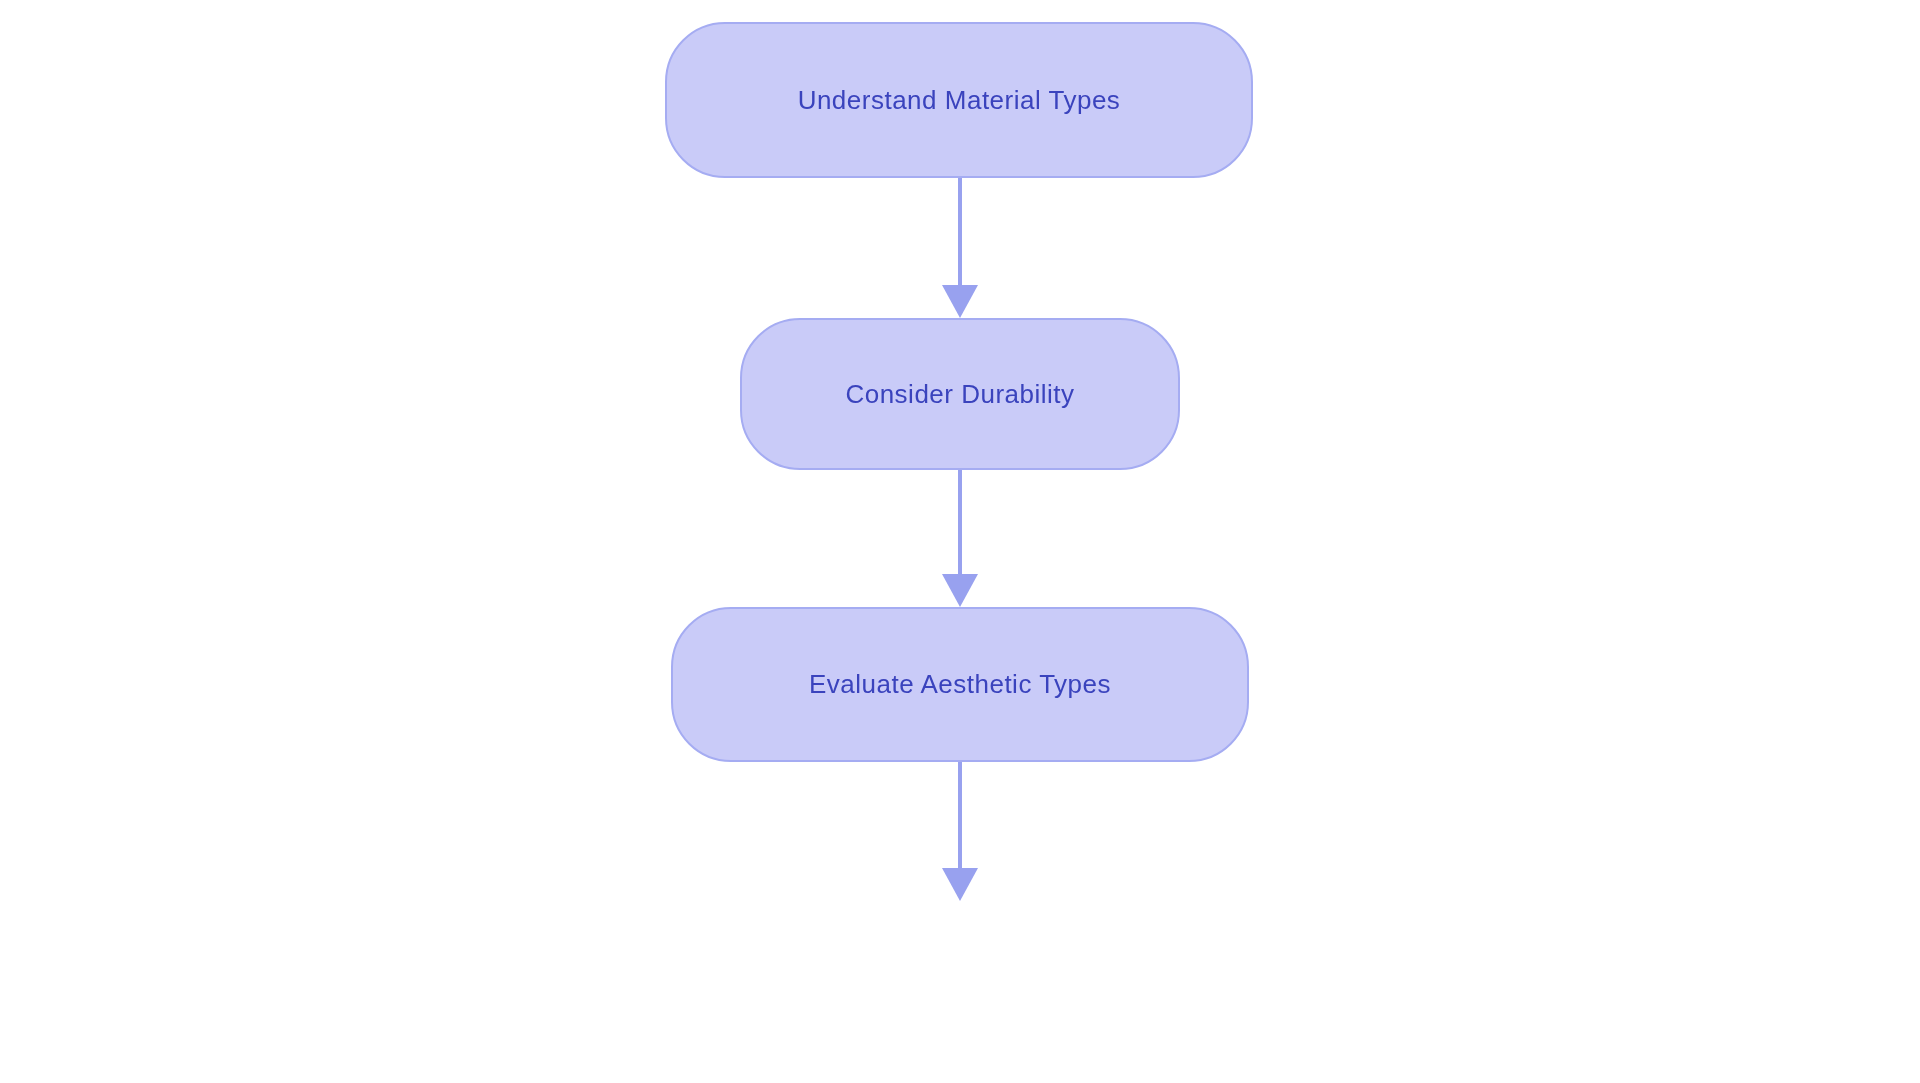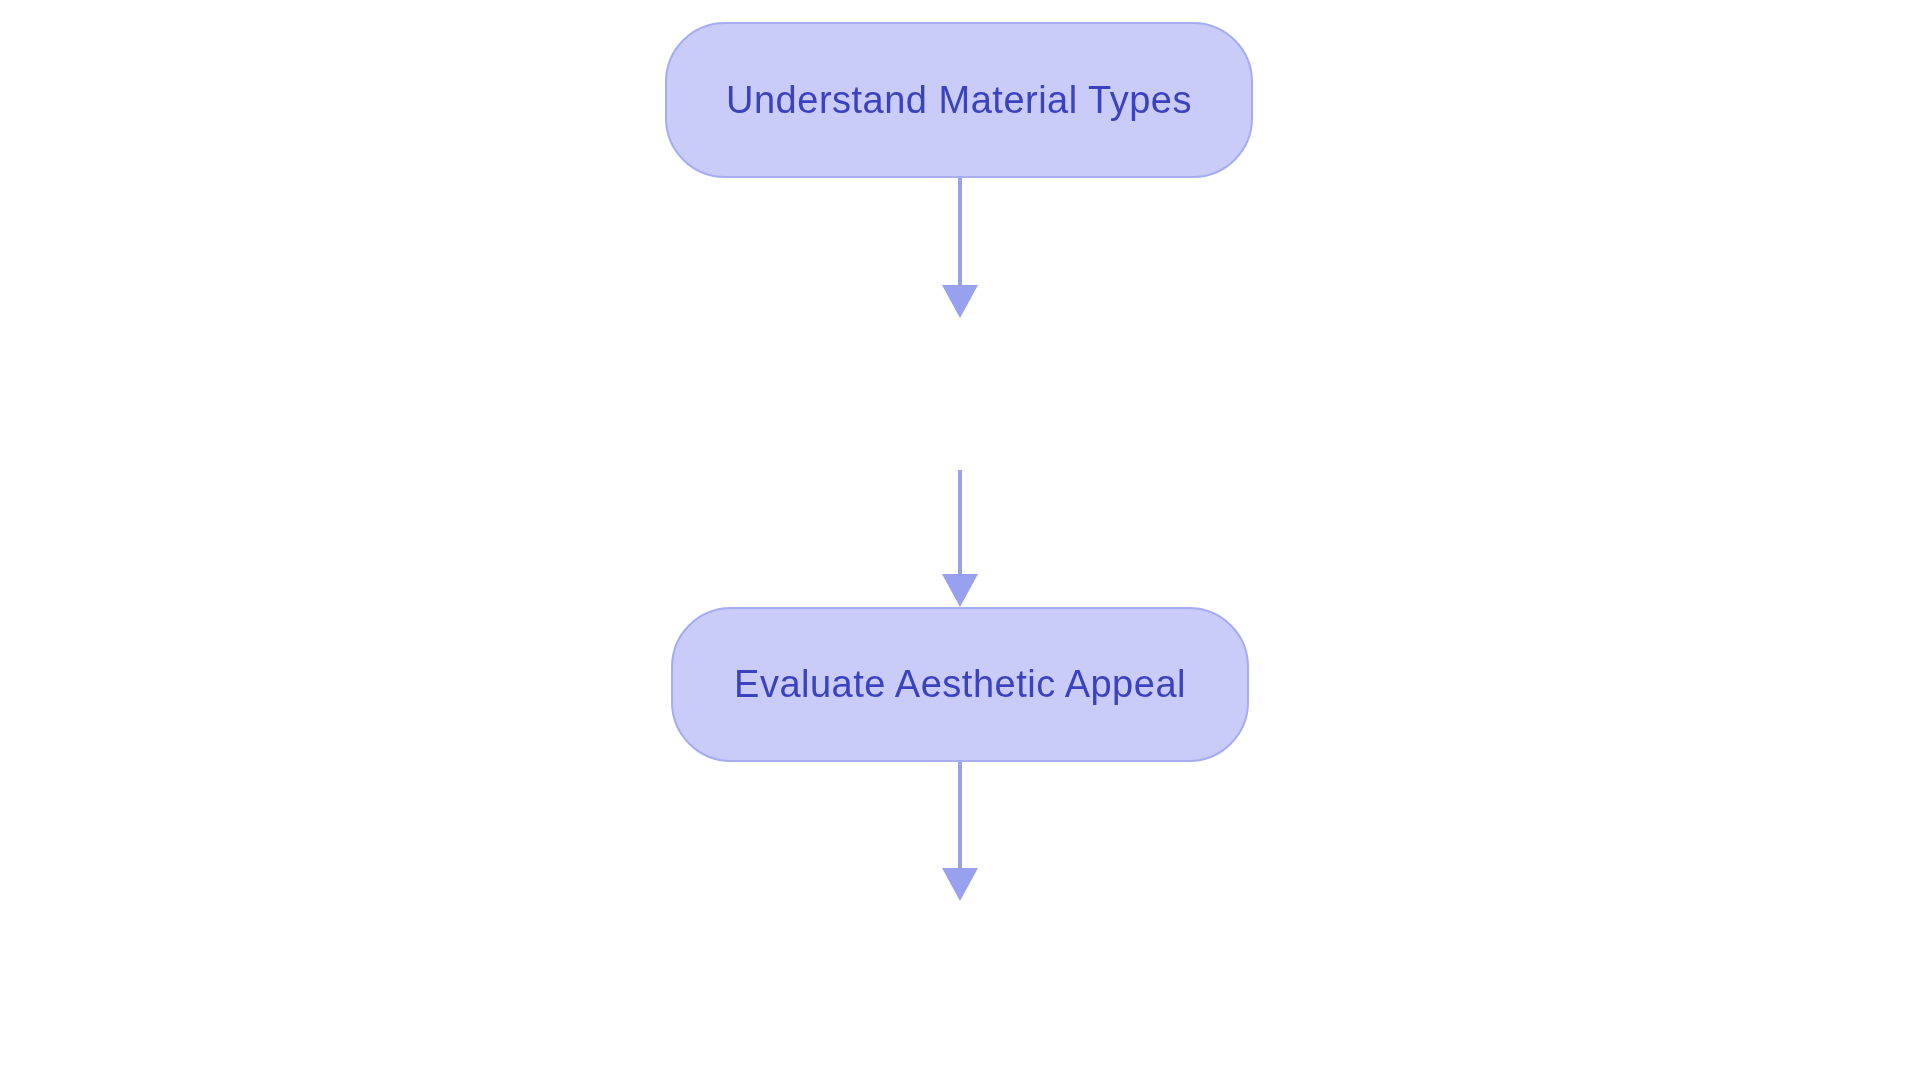--- a/index.html
+++ b/index.html
@@ -25,21 +25,21 @@
   }
   .flow-node {
     position: absolute;
     display: flex;
     align-items: center;
     justify-content: center;
     background: var(--node-fill);
     border: 2px solid var(--node-border);
     border-radius: 60px;
     color: var(--node-text);
-    font-size: 38px;
+    font-size: 26px;
     font-weight: 400;
     letter-spacing: 0.5px;
     text-align: left;
   }
   .node-1 { left: 665px; top: 22px;  width: 588px; height: 156px; }
   .node-2 { left: 740px; top: 318px; width: 440px; height: 152px; }
   .node-3 { left: 671px; top: 607px; width: 578px; height: 155px; }
   .node-4 { left: 656px; top: 901px; width: 608px; height: 155px; }
   .flow-arrow {
     position: absolute;
@@ -62,30 +62,33 @@
     <span>Understand Material Types</span>
   </div>
 
   <div class="flow-arrow arrow-1">
     <svg viewBox="0 0 40 140" preserveAspectRatio="none">
       <line x1="20" y1="0" x2="20" y2="110"></line>
       <polygon points="2,107 38,107 20,140"></polygon>
     </svg>
   </div>
 
+  <div class="flow-node node-2">
+    <span>Consider Durability</span>
+  </div>
 
   <div class="flow-arrow arrow-2">
     <svg viewBox="0 0 40 137" preserveAspectRatio="none">
       <line x1="20" y1="0" x2="20" y2="107"></line>
       <polygon points="2,104 38,104 20,137"></polygon>
     </svg>
   </div>
 
   <div class="flow-node node-3">
-    <span>Evaluate Aesthetic Appeal</span>
+    <span>Evaluate Aesthetic Types</span>
   </div>
 
   <div class="flow-arrow arrow-3">
     <svg viewBox="0 0 40 139" preserveAspectRatio="none">
       <line x1="20" y1="0" x2="20" y2="109"></line>
       <polygon points="2,106 38,106 20,139"></polygon>
     </svg>
   </div>
 
 

